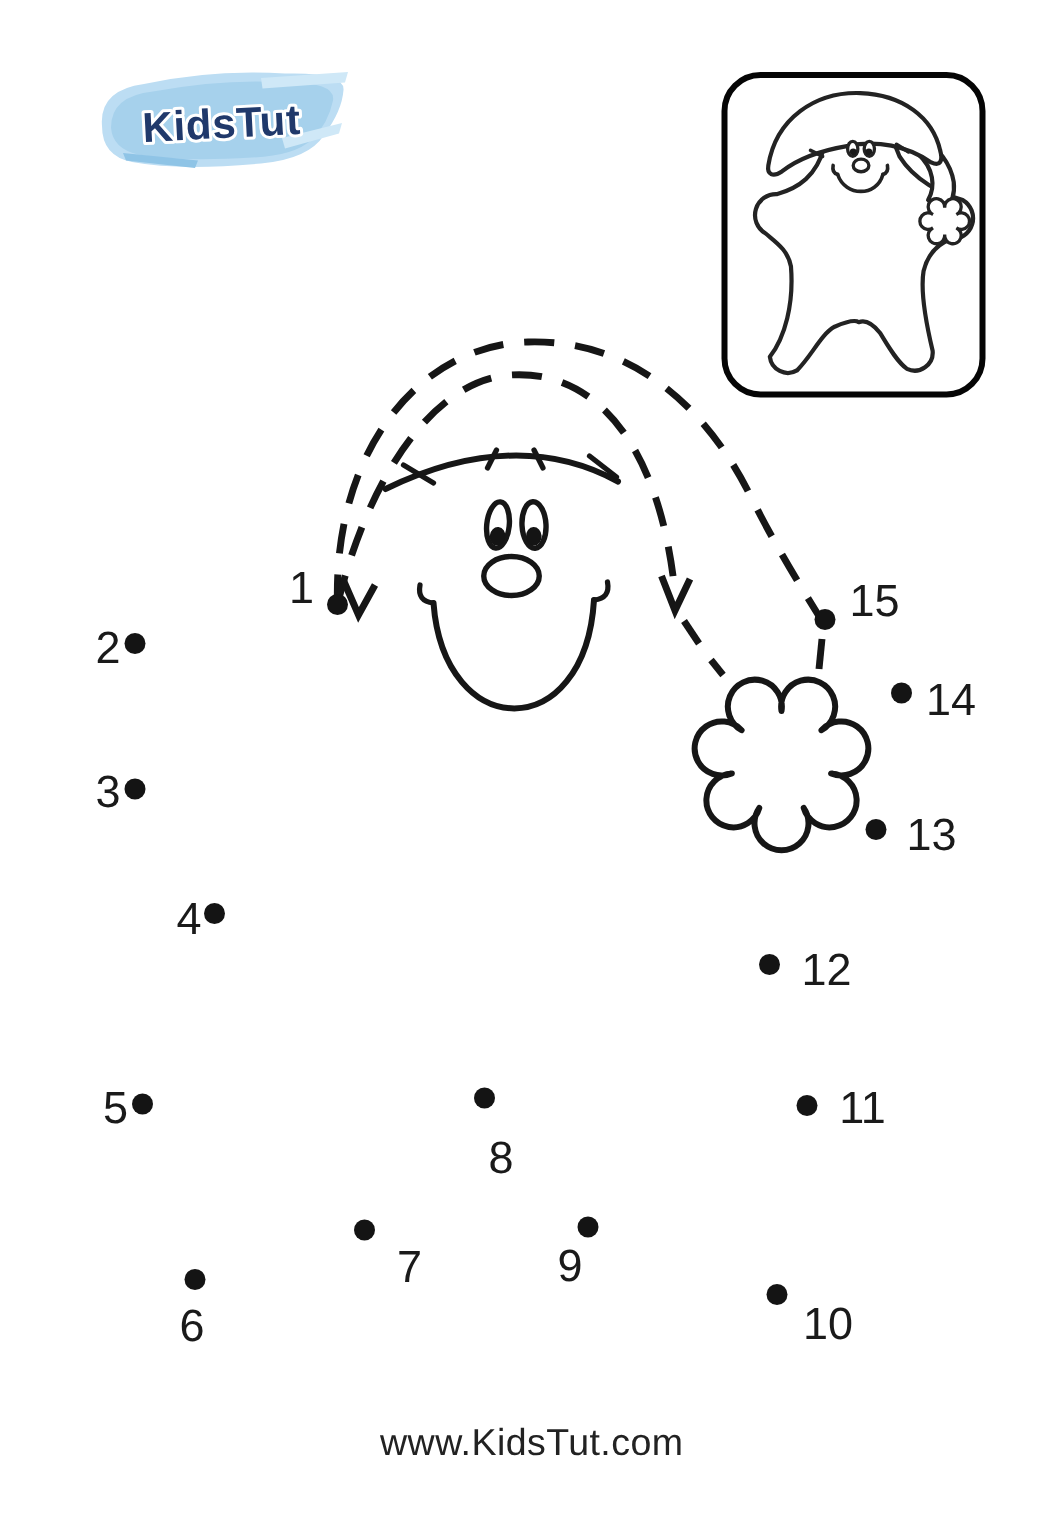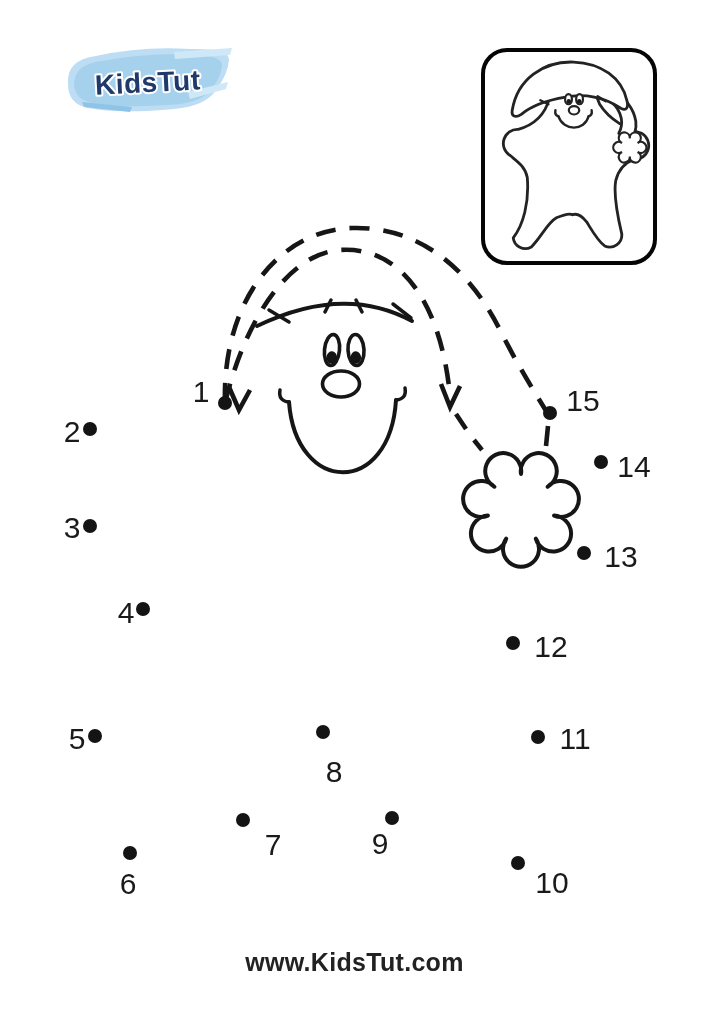--- a/index.html
+++ b/index.html
@@ -29,21 +29,21 @@
   .solid{fill:none;stroke:#161616;stroke-width:4;stroke-linecap:round;}
   .thin{fill:none;stroke:#161616;stroke-width:3.5;stroke-linecap:round;}
   .wfill{fill:#ffffff;stroke:#161616;stroke-width:3.6;}
   .flower{fill:#ffffff;stroke:#161616;stroke-width:4;stroke-linejoin:round;}
   .ink{fill:#141414;stroke:none;}
   .dot-num{
     font-family:"Liberation Sans",sans-serif;font-size:30px;fill:#1a1a1a;
   }
   .footer{
     position:absolute;left:0;top:948px;width:709px;text-align:center;
-    font-size:25px;font-weight:700;color:#222222;letter-spacing:.3px;
+    font-size:25px;font-weight:400;color:#222222;letter-spacing:.3px;
   }
 </style>
 </head>
 <body>
 
 <div class="page">
 
   <svg class="logo-svg" viewBox="0 0 172 74">
     <path fill="#bcddf3" d="M6,40 Q4,16 34,12 Q80,2 128,5 Q168,4 167,16 Q166,30 154,46 Q144,62 112,65 Q58,70 26,64 Q6,60 6,40 Z"></path>
     <path fill="#a6d1ec" d="M12,41 Q12,20 40,17 Q88,8 130,11 Q162,11 160,23 Q157,38 146,49 Q134,60 106,61 Q58,64 30,59 Q13,55 12,41 Z"></path>

